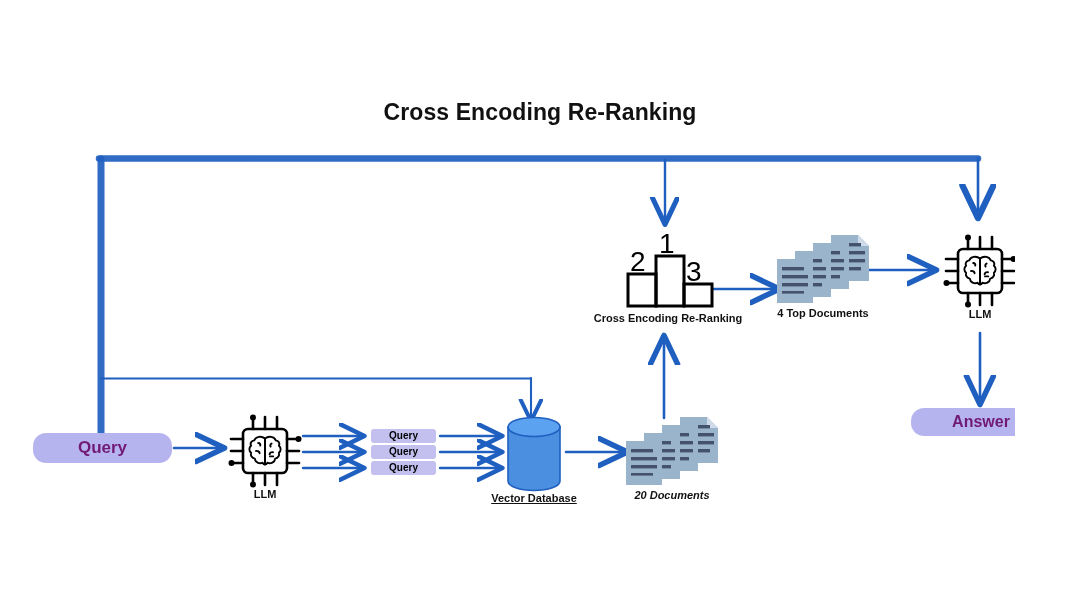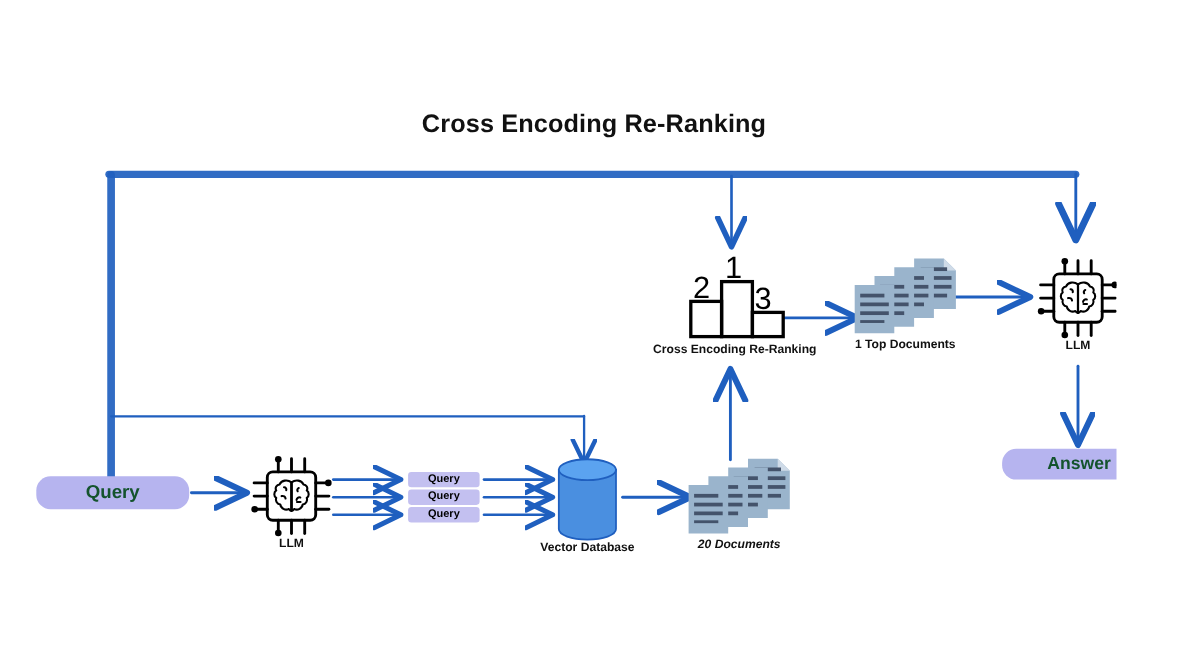--- a/index.html
+++ b/index.html
@@ -36,21 +36,21 @@
     color: #111111;
     letter-spacing: 0.1px;
   }
   .pill {
     position: absolute;
     display: flex;
     align-items: center;
     justify-content: center;
     background: #b6b4ef;
     border-radius: 13px;
-    color: #14532d;
+    color: #701a75;
     font-weight: bold;
   }
   #query-pill {
     left: 33px;
     top: 433px;
     width: 139px;
     height: 30px;
     font-size: 17px;
   }
   #answer-pill {
@@ -203,21 +203,21 @@
   </div>
   <div class="qtag" id="qtag2">
     <span>Query</span>
   </div>
 
   <div class="cyl" style="left:500px; top:413px;">
     <svg width="68" height="82" viewBox="0 0 68 82">
       <path d="M8,14 L8,68 C8,73.5 19.6,77.5 34,77.5 C48.4,77.5 60,73.5 60,68 L60,14 Z" fill="#4a8fe0" stroke="#1f5fbf" stroke-width="1.6"></path>
       <ellipse cx="34" cy="14" rx="26" ry="9.5" fill="#5ba3f0" stroke="#1f5fbf" stroke-width="1.6"></ellipse>
     </svg>
-    <div class="caption" style="left:-30px; top:79px; width:128px;">Vector Database</div>
+    <div class="caption" style="left:-30px; top:79px; width:128px;text-decoration:underline;">Vector Database</div>
   </div>
 
   <div class="stack" style="left:624px; top:415px;">
     <svg width="96" height="72" viewBox="0 0 96 72">
       <g>
         <path d="M56,2 L83,2 L94,13 L94,48 L56,48 Z" fill="#9ab4cc"></path>
         <path d="M83,2 L83,13 L94,13 Z" fill="#cfdbe8"></path>
         <g fill="#44536b">
           <rect x="62" y="10" width="24" height="3.4"></rect>
           <rect x="62" y="18" width="28" height="3.4"></rect>
@@ -305,21 +305,21 @@
       <g>
         <path d="M2,26 L38,26 L38,70 L2,70 Z" fill="#9ab4cc"></path>
         <g fill="#44536b">
           <rect x="7" y="34" width="22" height="3.4"></rect>
           <rect x="7" y="42" width="26" height="3.4"></rect>
           <rect x="7" y="50" width="26" height="3.4"></rect>
           <rect x="7" y="58" width="22" height="2.6"></rect>
         </g>
       </g>
     </svg>
-    <div class="caption" style="left:-16px; top:74px; width:128px;">1 Top Documents</div>
+    <div class="caption" style="left:-16px; top:74px; width:128px;">4 Top Documents</div>
   </div>
 
   <div class="chip" style="left:937px; top:228px;">
     <svg width="86" height="86" viewBox="0 0 86 86">
       <g stroke="#000000" fill="none" stroke-width="2.6" stroke-linecap="round">
         <rect x="21" y="21" width="44" height="44" rx="5" ry="5"></rect>
         <path d="M31,21 L31,9"></path>
           <path d="M43,21 L43,9"></path>
           <path d="M55,21 L55,9"></path>
         <path d="M31,65 L31,77"></path>

